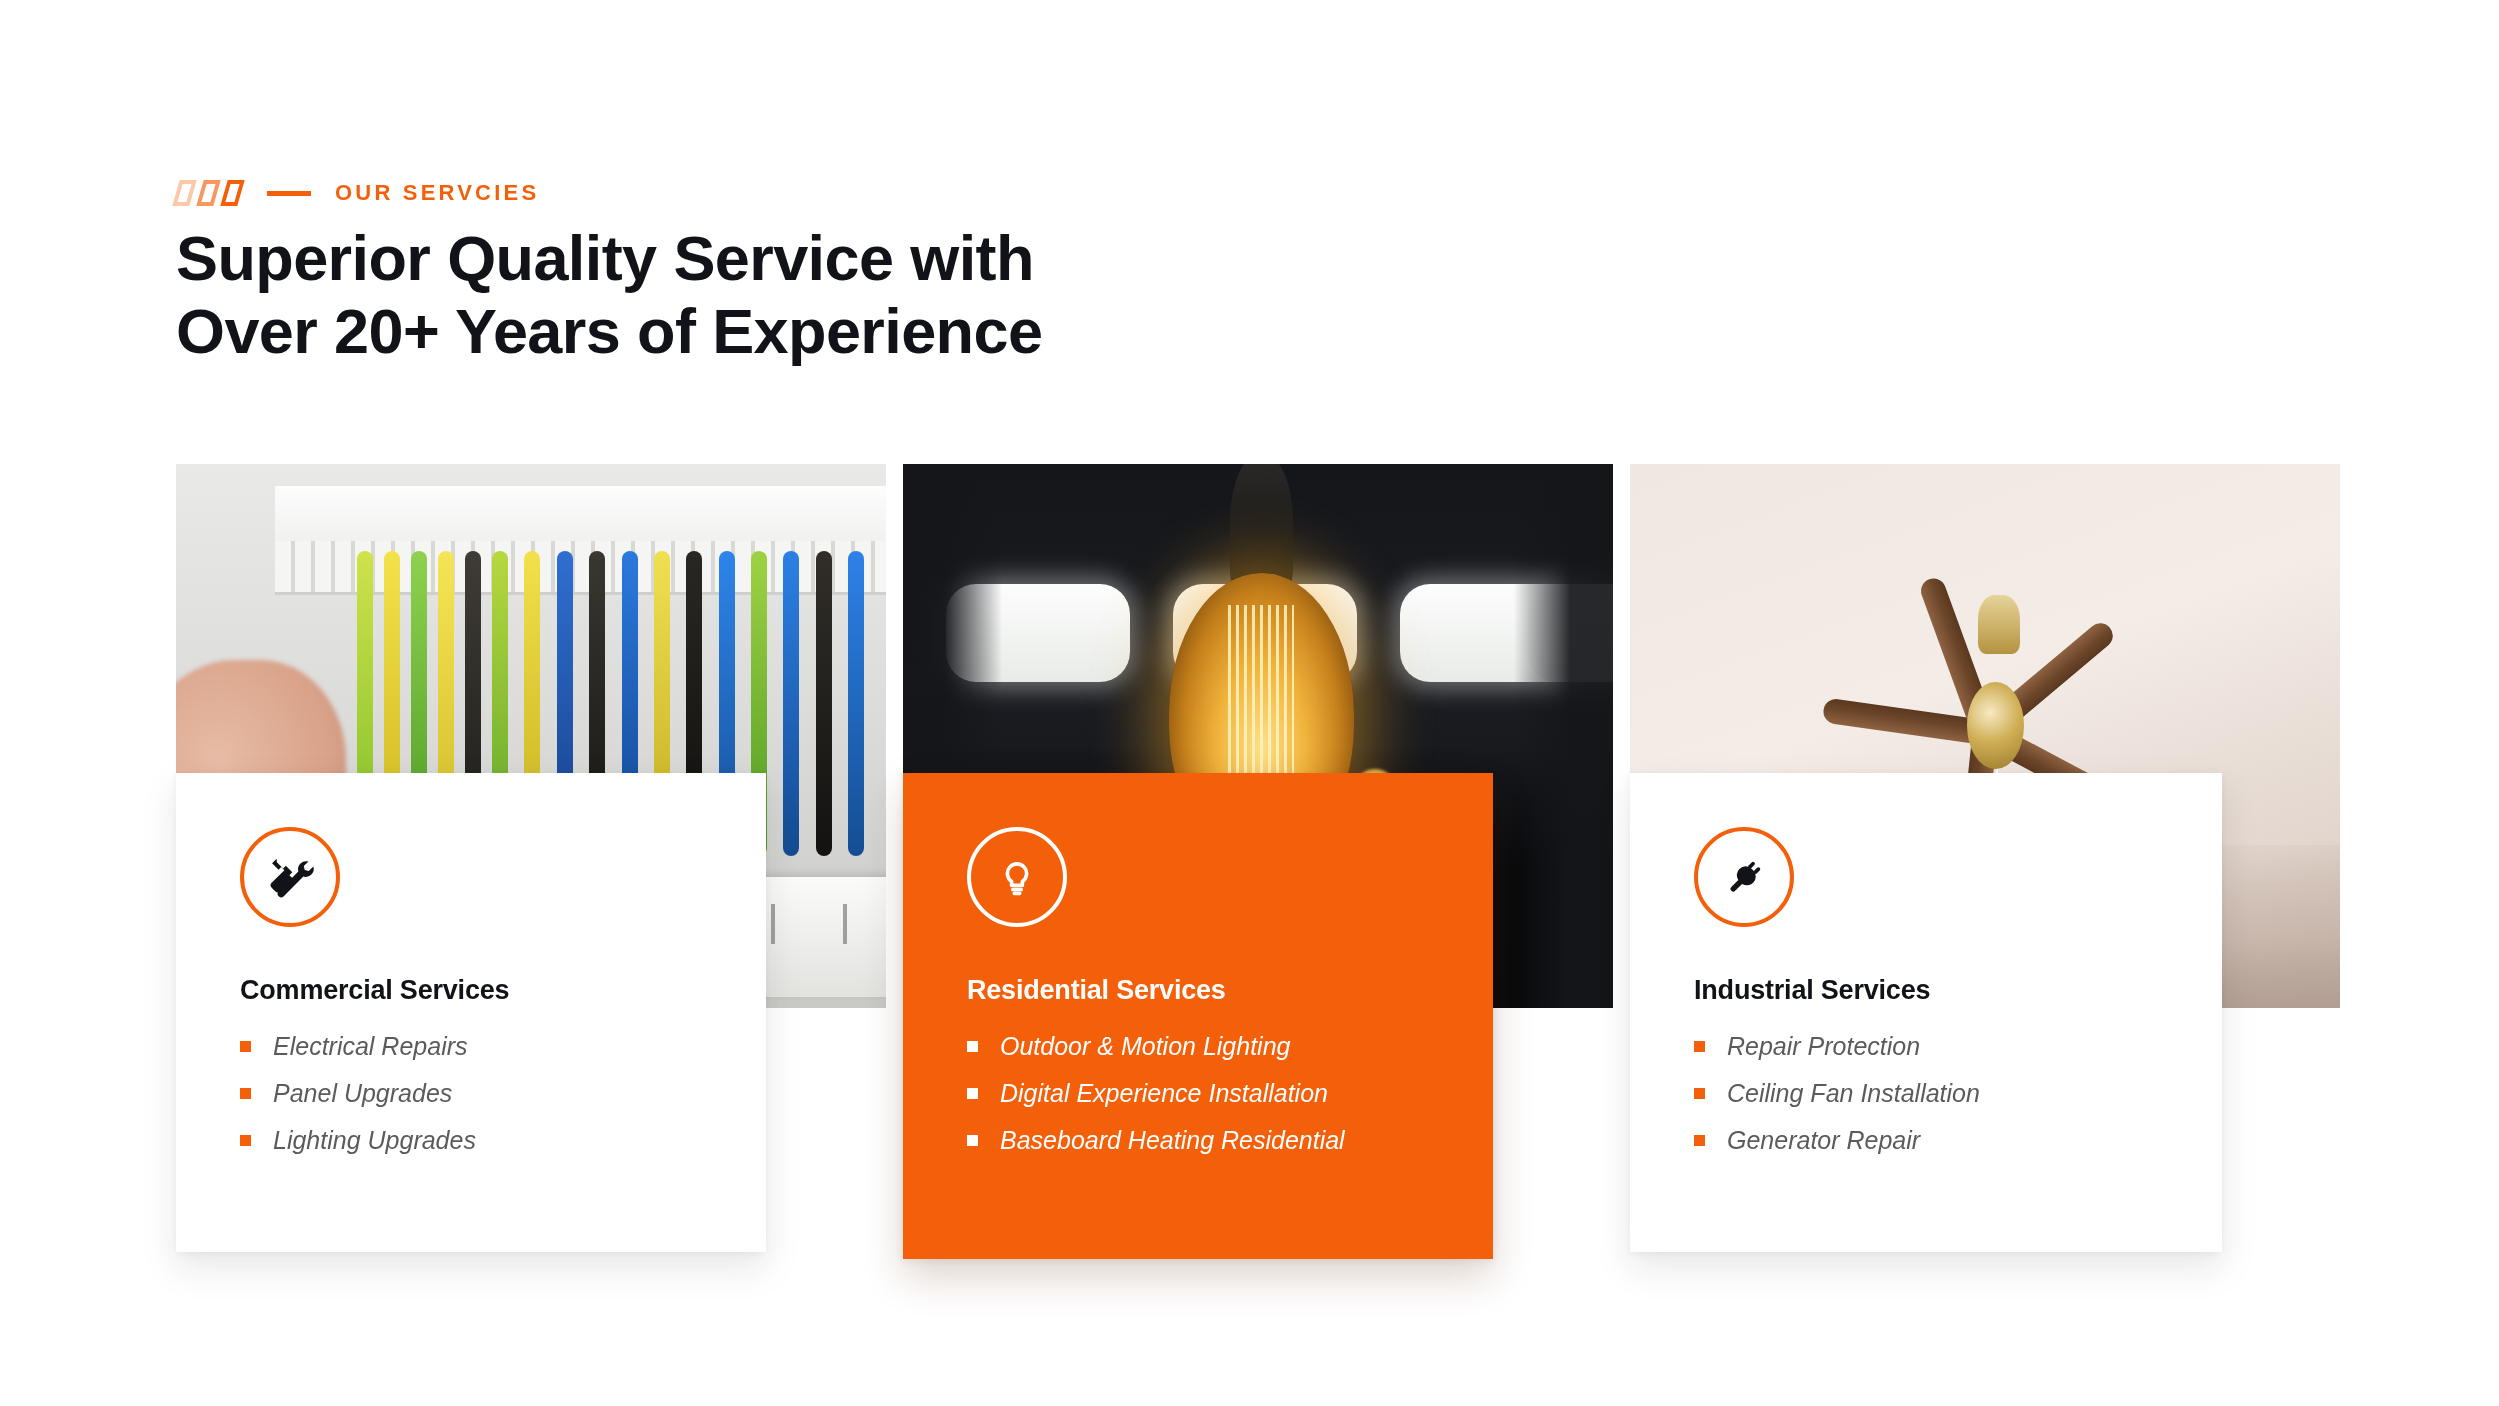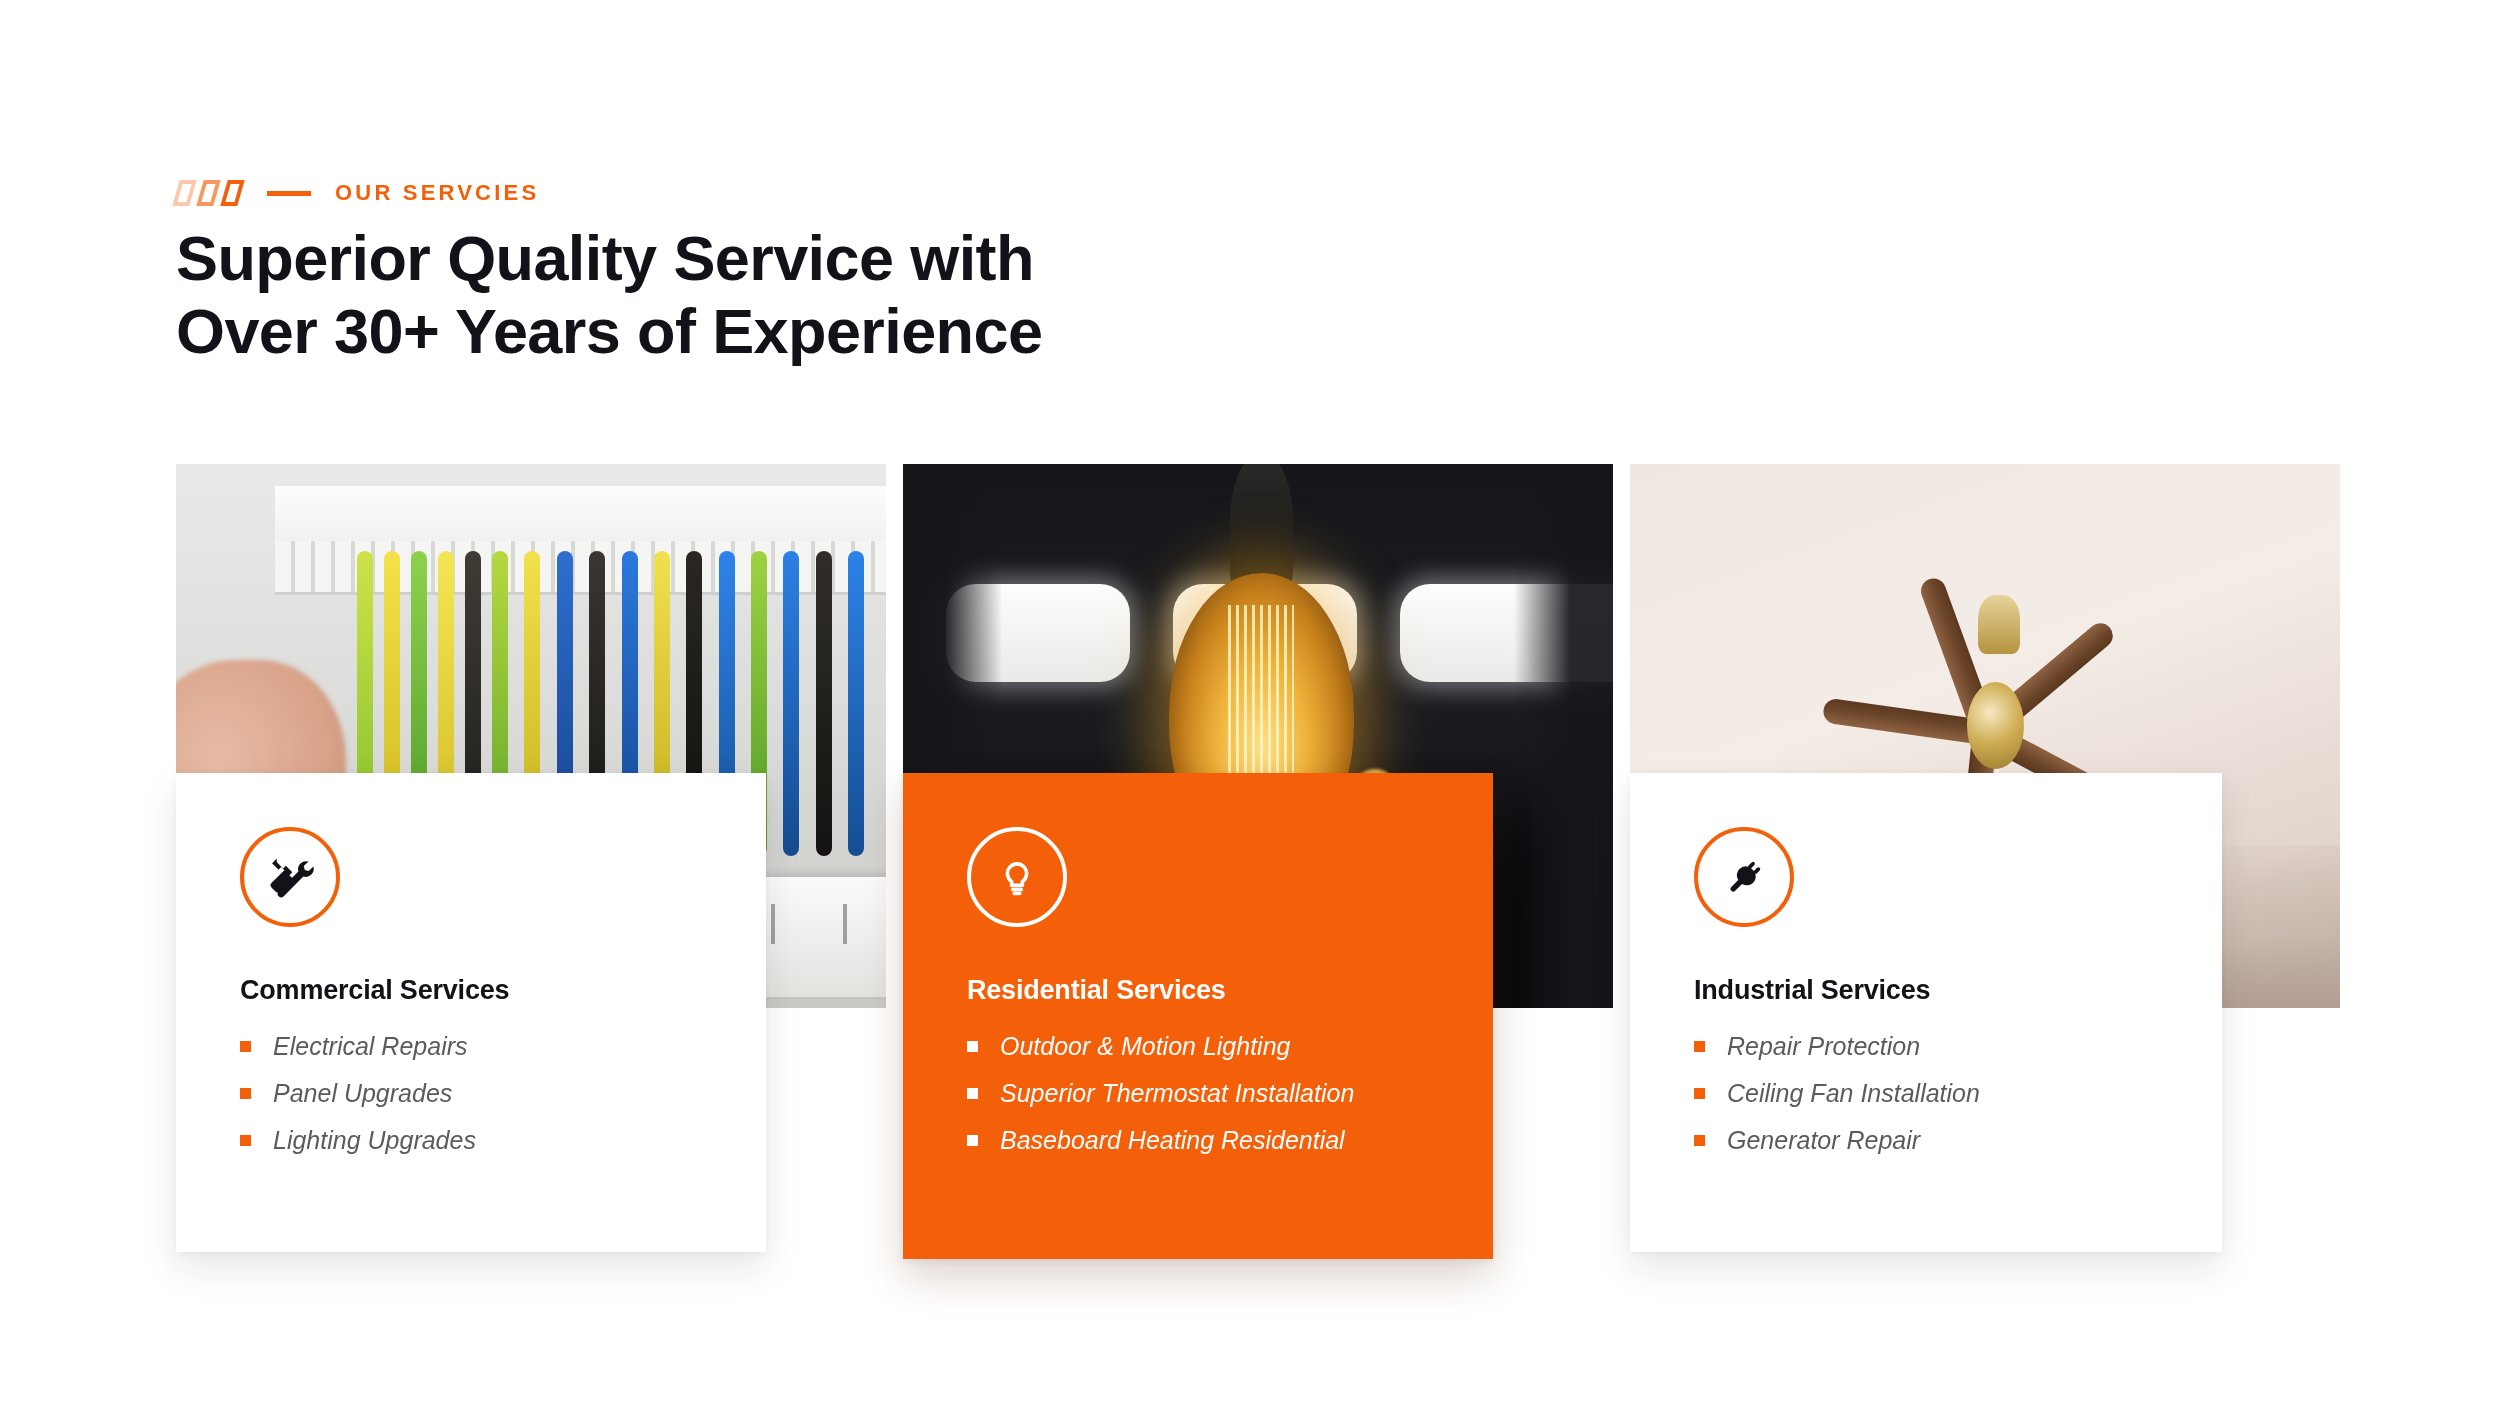--- a/index.html
+++ b/index.html
@@ -195,21 +195,21 @@
     <span class="slash-group">
       <span class="slash s1"></span>
       <span class="slash s2"></span>
       <span class="slash s3"></span>
     </span>
     <span class="eyebrow-dash"></span>
     <span class="eyebrow-text">OUR SERVCIES</span>
   </div>
 
   <h1 class="heading">Superior Quality Service with
-Over 30+ Years of Experience</h1>
+Over 20+ Years of Experience</h1>
 
   <div class="cards">
 
     <div class="card">
 
       <div class="photo ph-panel" style="left:176px; top:464px; width:710px; height:544px;">
         <div class="photo-inner">
           <div class="hand"></div>
           <div class="breaker-rail"></div>
           <div class="wires">
@@ -289,21 +289,21 @@
             </svg>
           </div>
           <div class="card-title on-orange">Residential Services</div>
           <ul class="svc-list">
             <li class="svc-item">
               <span class="svc-bullet on-orange"></span>
               <span class="svc-label on-orange">Outdoor &amp; Motion Lighting</span>
             </li>
             <li class="svc-item">
               <span class="svc-bullet on-orange"></span>
-              <span class="svc-label on-orange">Superior Thermostat Installation</span>
+              <span class="svc-label on-orange">Digital Experience Installation</span>
             </li>
             <li class="svc-item">
               <span class="svc-bullet on-orange"></span>
               <span class="svc-label on-orange">Baseboard Heating Residential</span>
             </li>
           </ul>
         </div>
       </div>
     </div>
 

